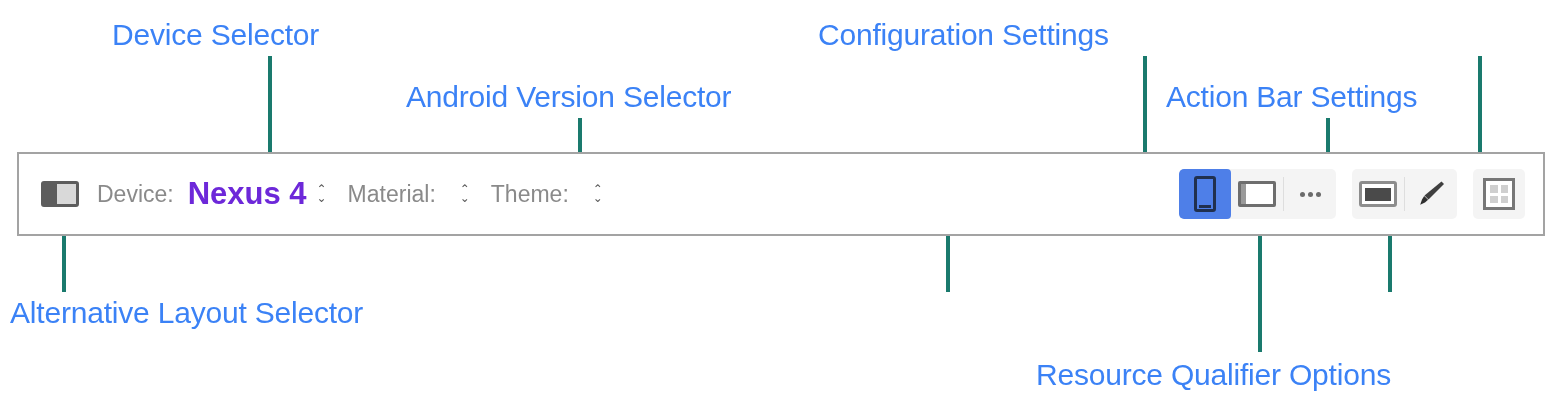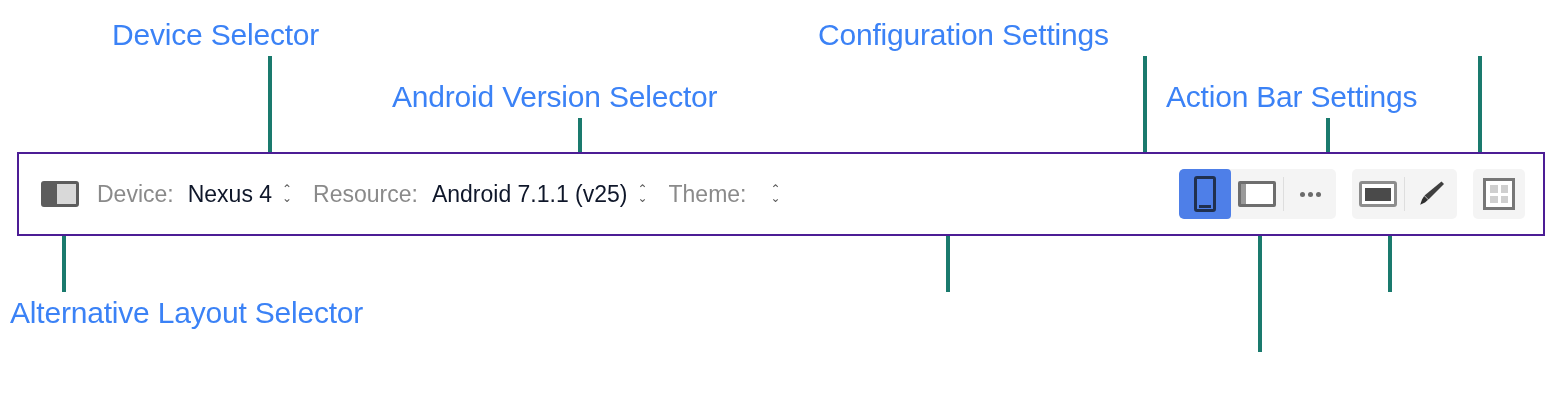--- a/index.html
+++ b/index.html
@@ -40,21 +40,21 @@
 
   
   #toolbar {
     position: absolute;
     left: 17px;
     top: 152px;
     width: 1528px;
     height: 84px;
     box-sizing: border-box;
     background: #ffffff;
-    border: 2px solid #4c1d95;
+    border: 2px solid #a3a3a3;
     display: flex;
     align-items: center;
     z-index: 5;
   }
 
   .tb-pad-left { width: 22px; flex: 0 0 auto; }
 
   
   .alt-layout-icon {
     flex: 0 0 auto;
@@ -81,23 +81,23 @@
   .field-label {
     flex: 0 0 auto;
     color: #8a8a8a;
     font-size: 23px;
     font-family: "Liberation Sans", sans-serif;
     white-space: nowrap;
   }
 
   .field-value {
     flex: 0 0 auto;
-    color: #0f172a;
-    font-size: 23px;
-    font-weight: normal;
+    color: #6d28d9;
+    font-size: 31px;
+    font-weight: bold;
     font-family: "Liberation Sans", sans-serif;
     white-space: nowrap;
     cursor: pointer;
   }
 
   .stepper {
     flex: 0 0 auto;
     display: flex;
     flex-direction: column;
     align-items: center;
@@ -227,31 +227,32 @@
   }
   .ic-grid i { display: block; background: #cfcfcf; }
 </style>
 </head>
 <body>
 
 <div id="stage">
 
   <div class="callout" style="left:112px; top:18px;">Device Selector</div>
 
-  <div class="callout" style="left:392px; top:80px;">Android Version Selector</div>
+  <div class="callout" style="left:406px; top:80px;">Android Version Selector</div>
 
   <div class="callout" style="left:818px; top:18px;">Configuration Settings</div>
 
 
   <div class="callout" style="left:1166px; top:80px;text-align:center;">Action Bar Settings</div>
 
   <div class="callout" style="left:10px; top:296px;">Alternative Layout Selector</div>
 
 
 
+  <div class="callout" style="left:1036px; top:358px;">Resource Qualifier Options</div>
 
   <div class="leader" style="left:268px; top:56px;  height:108px;"></div>
 
   <div class="leader" style="left:578px; top:118px; height:88px;"></div>
 
   <div class="leader" style="left:1143px; top:56px; height:130px;"></div>
 
   <div class="leader" style="left:1478px; top:56px; height:122px;"></div>
 
   <div class="leader" style="left:1326px; top:118px; height:72px;"></div>
@@ -275,23 +276,22 @@
     <div class="field-label">Device:</div>
     <div class="gap-14"></div>
     <div class="field-value">Nexus 4</div>
     <div class="stepper">
       <span>⌃</span>
       <span>⌄</span>
     </div>
 
     <div class="gap-18"></div>
 
-    <div class="field-label">Resource:</div>
+    <div class="field-label">Material:</div>
     <div class="gap-14"></div>
-    <div class="field-value">Android 7.1.1 (v25)</div>
     <div class="stepper">
       <span>⌃</span>
       <span>⌄</span>
     </div>
 
     <div class="gap-18"></div>
 
     <div class="field-label">Theme:</div>
     <div class="gap-14"></div>
     <div class="stepper">

